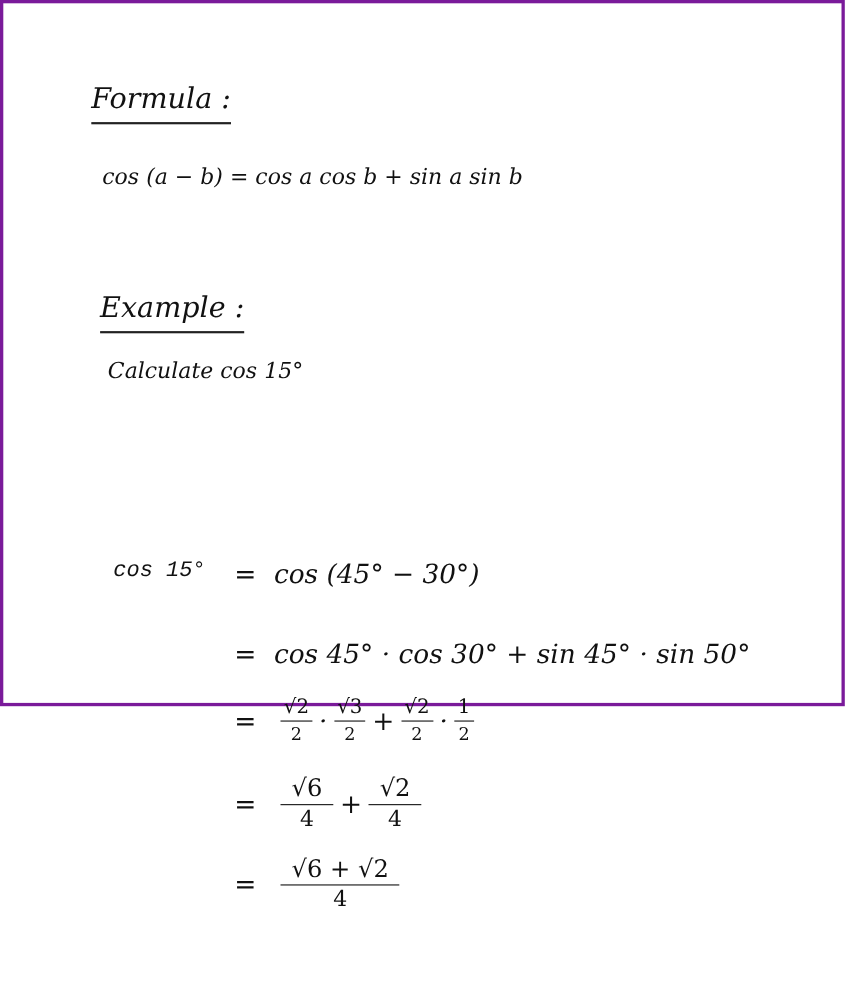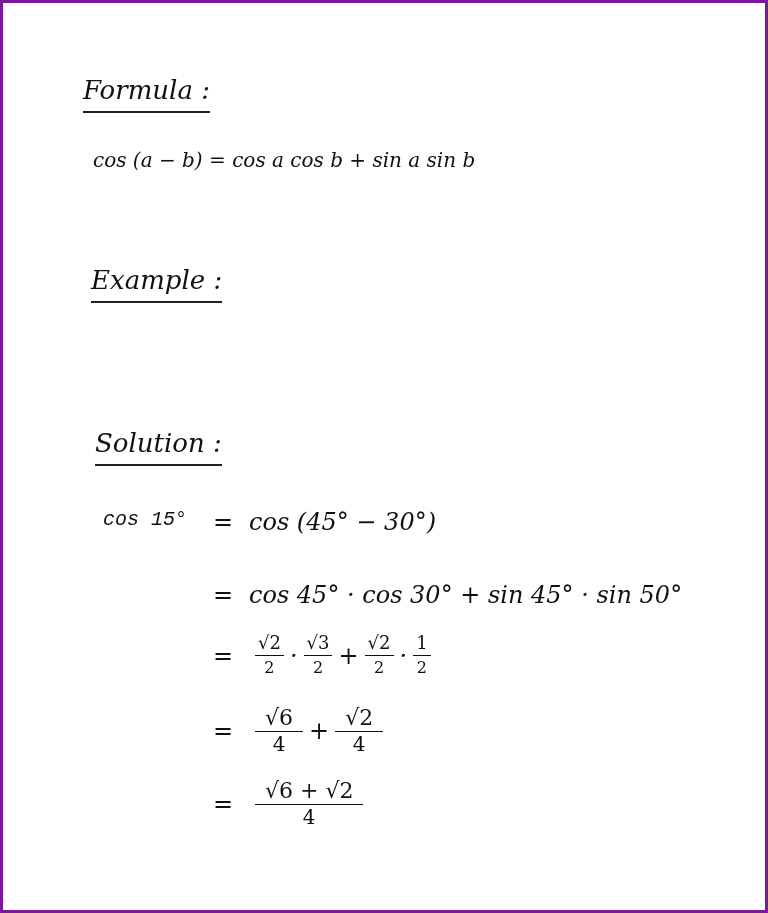--- a/index.html
+++ b/index.html
@@ -4,21 +4,21 @@
 <style>
   html, body { margin: 0; padding: 0; }
   body {
     width: 768px; height: 913px; overflow: hidden;
     background: #ffffff;
     font-family: "DejaVu Serif", serif;
     color: #111;
   }
   .page {
     position: relative;
-    width: 768px; height: 913px;
+    width: 768px; height: 642px;
     box-sizing: border-box;
     border: 3px solid #7a1a9a;
     background: #fff;
   }
   .hand { font-family: "DejaVu Serif", serif; font-style: italic; position: absolute; white-space: nowrap; }
   .heading { font-size: 26px; }
   .heading .ul { display: inline-block; border-bottom: 2px solid #222; padding-bottom: 6px; }
   .line { font-size: 20px; }
   .frac { display: inline-flex; flex-direction: column; align-items: center; vertical-align: middle; margin: 0 6px; font-style: normal; }
   .frac .num { border-bottom: 1.5px solid #111; padding: 0 3px 2px; font-size: 18px; line-height: 20px; }
@@ -34,24 +34,22 @@
 <div class="page">
 
   <div class="hand heading" style="left:80px; top:72px;">
     <span class="ul">Formula :</span>
   </div>
   <div class="hand line" style="left:90px; top:145px;">cos (a − b) = cos a cos b + sin a sin b</div>
 
   <div class="hand heading" style="left:88px; top:262px;">
     <span class="ul">Example :</span>
   </div>
+  <div class="hand line" style="left:95px; top:322px;">Calculate cos 15°</div>
 
-  <div class="hand heading" style="left:92px; top:425px;">
-    <span class="ul">Solution :</span>
-  </div>
 
   <div class="hand line" style="left:100px; top:505px;font-family:Liberation Mono, monospace;">cos 15°</div>
 
   <div class="step" style="left:210px; top:505px;">
     <span class="eqsign">=</span>
     <span>cos (45° − 30°)</span>
   </div>
 
   <div class="step" style="left:210px; top:578px;">
     <span class="eqsign">=</span>

